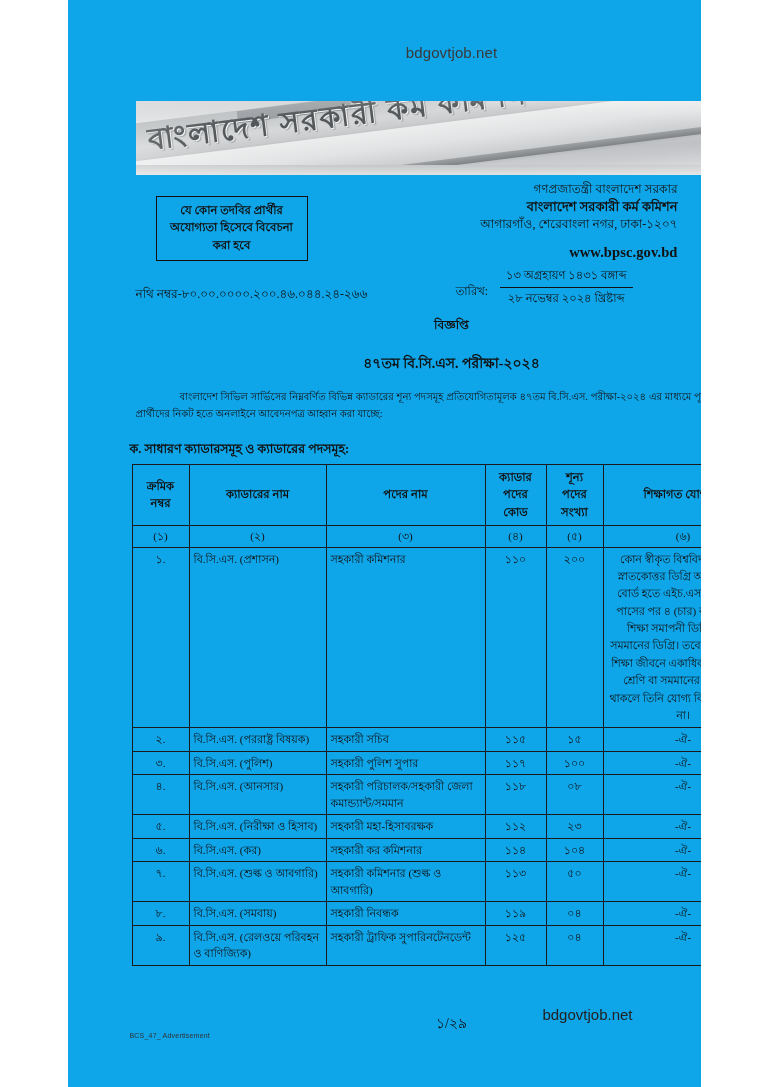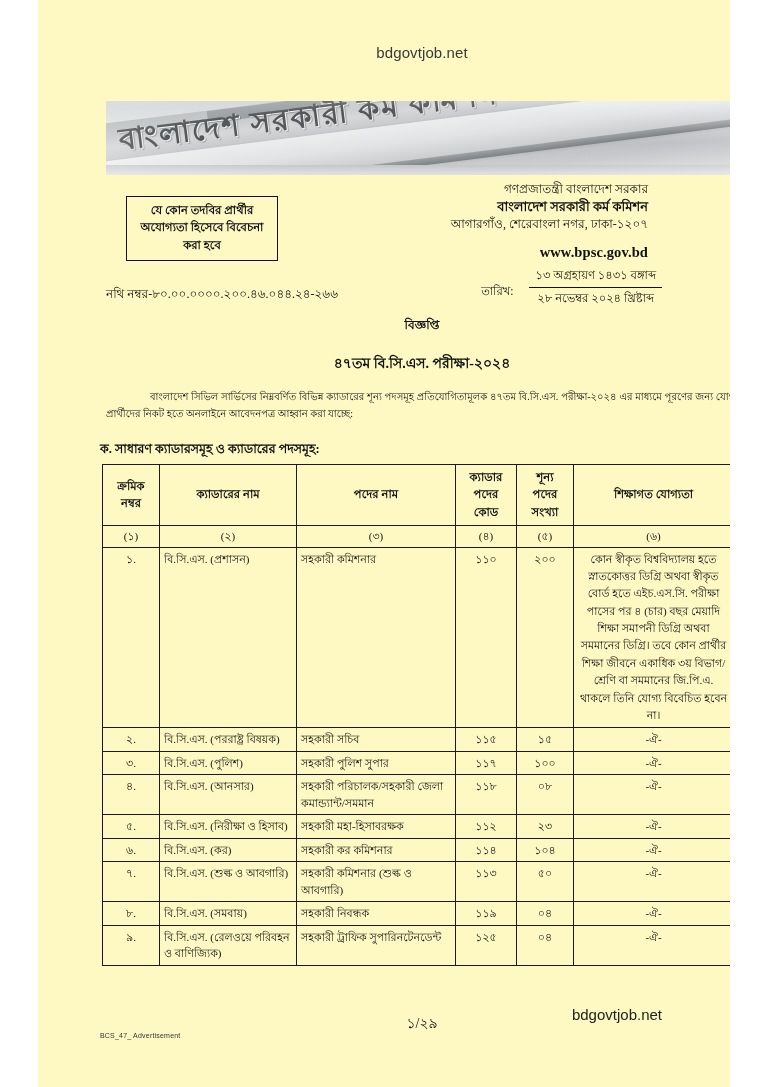--- a/index.html
+++ b/index.html
@@ -8,24 +8,24 @@
     padding: 0;
     background: #ffffff;
   }
   body {
     font-family: "Liberation Serif", "DejaVu Serif", serif;
     color: #111111;
     -webkit-font-smoothing: antialiased;
   }
   .page {
     position: relative;
-    width: 692px;
+    width: 633px;
     height: 1087px;
     margin: 0 auto;
-    background: #fef9c3;
+    background: #0ea5e9;
     overflow: hidden;
     box-sizing: border-box;
   }
 
   
   .top-watermark {
     position: absolute;
     top: 44px;
     left: 0;
     width: 768px;
@@ -150,22 +150,22 @@
     font-size: 12px;
   }
   .date-block {
     position: absolute;
     right: 68px;
     top: 267px;
     display: flex;
     align-items: center;
     font-size: 11.5px;
   }
-  .date-block .lbl { margin-right: 4px; padding-top: 9px; }
-  .date-block .stack { text-align: center; margin-left: 12px; }
+  .date-block .lbl { margin-right: 12px; padding-top: 9px; }
+  .date-block .stack { text-align: center; }
   .date-block .d1 { padding: 0 6px 1px; }
   .date-block .d2 { padding: 2px 6px 0; border-top: 1.1px solid #111; }
 
   
   .doc-title {
     position: absolute;
     left: 0; top: 316px;
     width: 768px;
     text-align: center;
     font-size: 12px;

